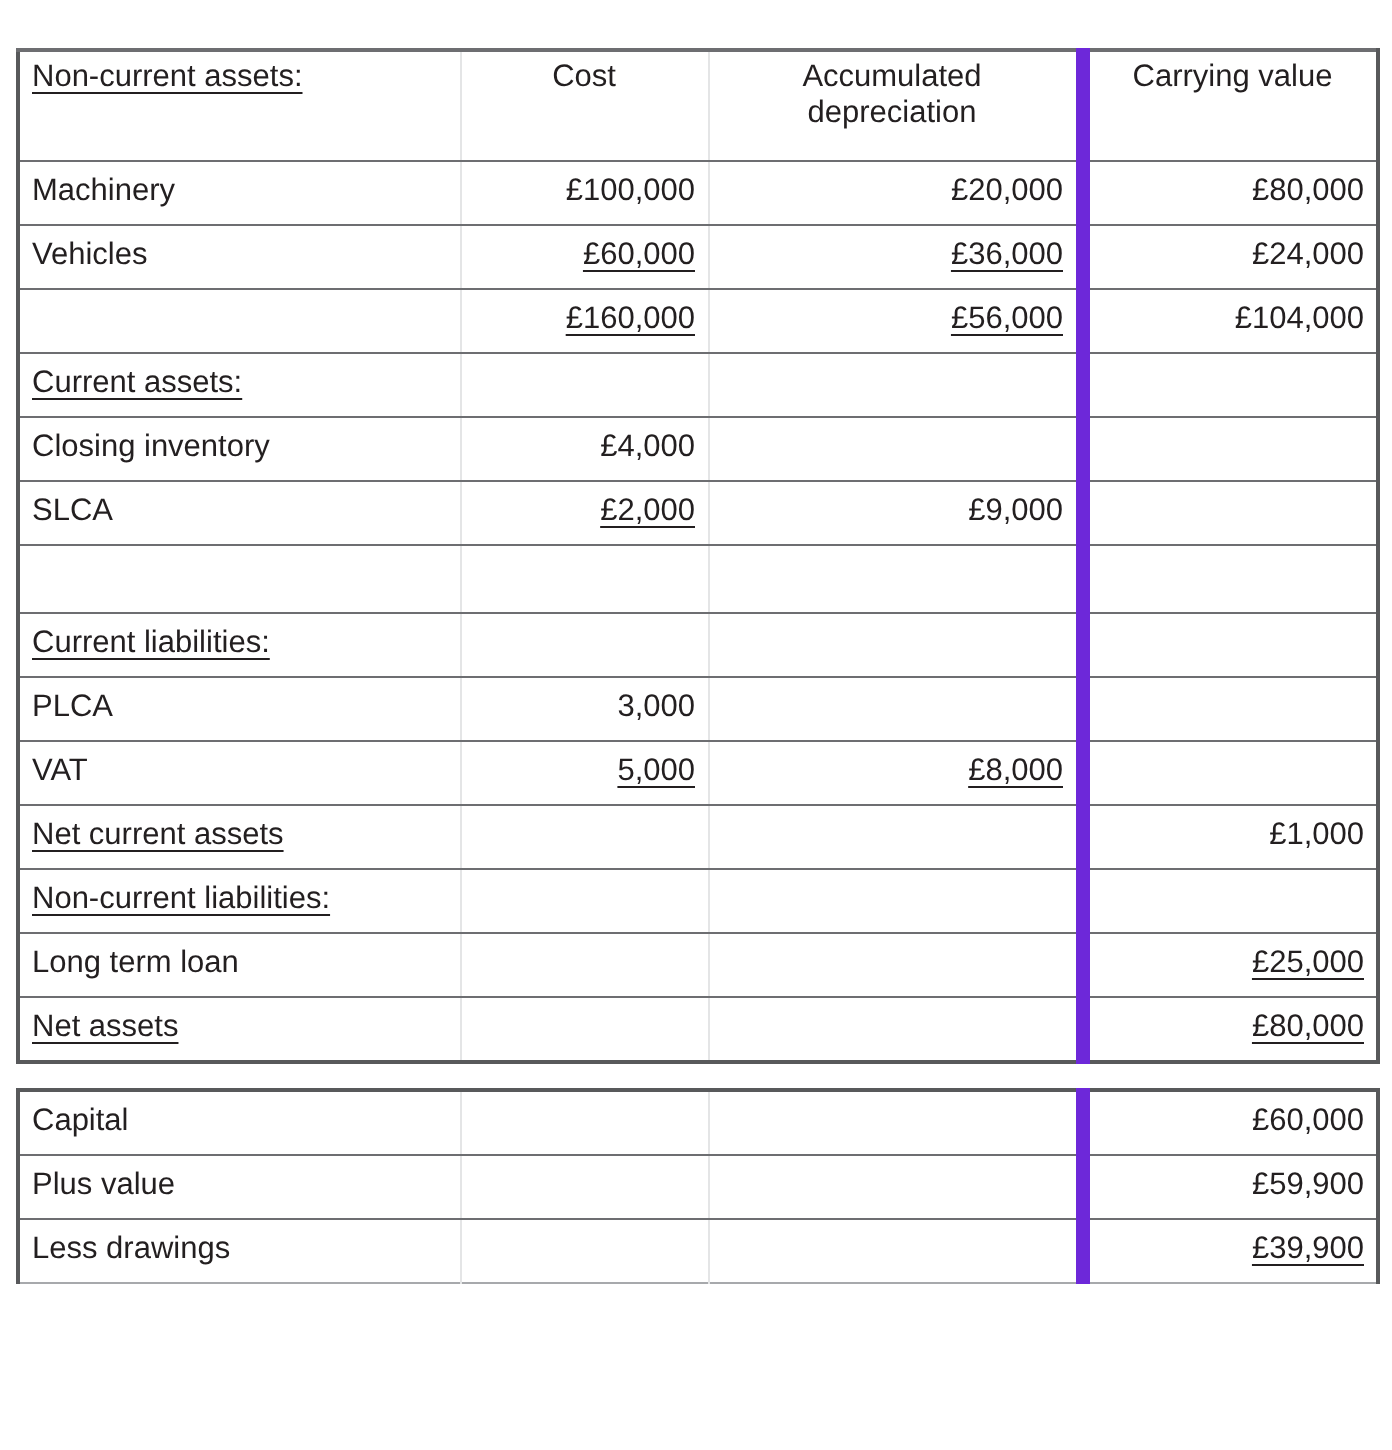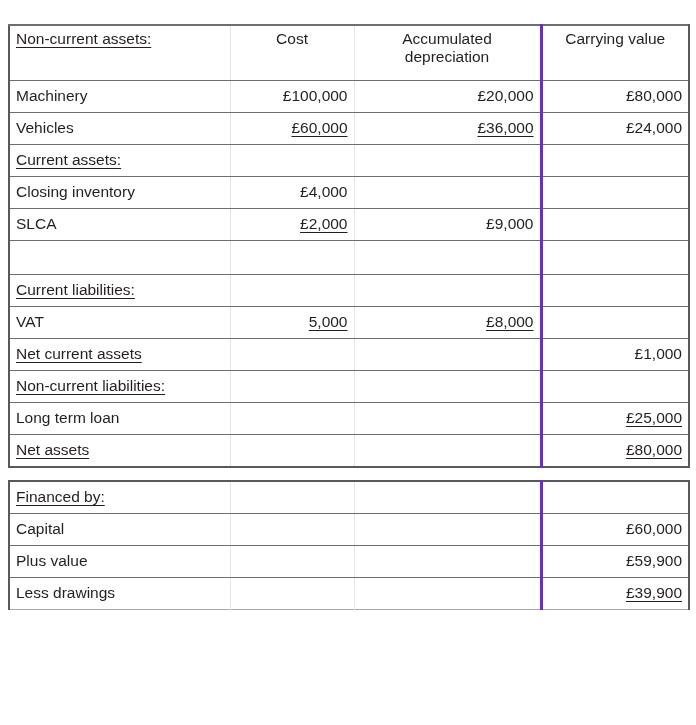--- a/index.html
+++ b/index.html
@@ -58,21 +58,21 @@
     vertical-align: middle;
     line-height: 1.18;
     white-space: nowrap;
     overflow: hidden;
   }
   table.fin tr:first-child td { border-top: none; }
   table.fin tr:last-child td { border-bottom: none; }
 
   
   td.c2, td.c3, td.c4 { border-left: 1px solid #e4e5e6; }
-  td.c4 { border-left: 3px solid #6d28d9; }
+  td.c4 { border-left: 7px solid #6d28d9; }
 
   
   col.col-label { width: 221px; }
   col.col-cost  { width: 124px; }
   col.col-accum { width: 187px; }
   col.col-carry { width: 148px; }
 
   .lbl { text-align: left; font-size: 15.5px; }
   .num { text-align: right; font-size: 15.5px; }
   .num-left { text-align: center; font-size: 15.5px; }
@@ -132,20 +132,26 @@
         <td class="num c4">£80,000</td>
       </tr>
 
       <tr>
         <td class="lbl c1">Vehicles</td>
         <td class="num c2"><span class="u">£60,000</span></td>
         <td class="num c3"><span class="u">£36,000</span></td>
         <td class="num c4">£24,000</td>
       </tr>
 
+      <tr>
+        <td class="lbl c1"></td>
+        <td class="num c2"><span class="u">£160,000</span></td>
+        <td class="num c3"><span class="u">£56,000</span></td>
+        <td class="num c4">£104,000</td>
+      </tr>
 
       <tr>
         <td class="lbl sec-head c1">
           <span class="u">Current assets:</span>
         </td>
         <td class="num c2"></td>
         <td class="num c3"></td>
         <td class="num c4"></td>
       </tr>
 
@@ -173,20 +179,26 @@
 
       <tr>
         <td class="lbl sec-head c1">
           <span class="u">Current liabilities:</span>
         </td>
         <td class="num c2"></td>
         <td class="num c3"></td>
         <td class="num c4"></td>
       </tr>
 
+      <tr>
+        <td class="lbl c1">PLCA</td>
+        <td class="num c2">3,000</td>
+        <td class="num c3"></td>
+        <td class="num c4"></td>
+      </tr>
 
       <tr>
         <td class="lbl c1">VAT</td>
         <td class="num c2"><span class="u">5,000</span></td>
         <td class="num c3"><span class="u">£8,000</span></td>
         <td class="num c4"></td>
       </tr>
 
       <tr>
         <td class="lbl c1">
@@ -229,28 +241,20 @@
 
   <table class="fin block-financed">
     <colgroup>
       <col class="col-label">
         <col class="col-cost">
         <col class="col-accum">
         <col class="col-carry">
     </colgroup>
     <tbody>
 
-      <tr>
-        <td class="lbl sec-head c1">
-          <span class="u">Financed by:</span>
-        </td>
-        <td class="num c2"></td>
-        <td class="num c3"></td>
-        <td class="num c4"></td>
-      </tr>
 
       <tr>
         <td class="lbl c1">Capital</td>
         <td class="num c2"></td>
         <td class="num c3"></td>
         <td class="num c4">£60,000</td>
       </tr>
 
       <tr>
         <td class="lbl c1">Plus value</td>

